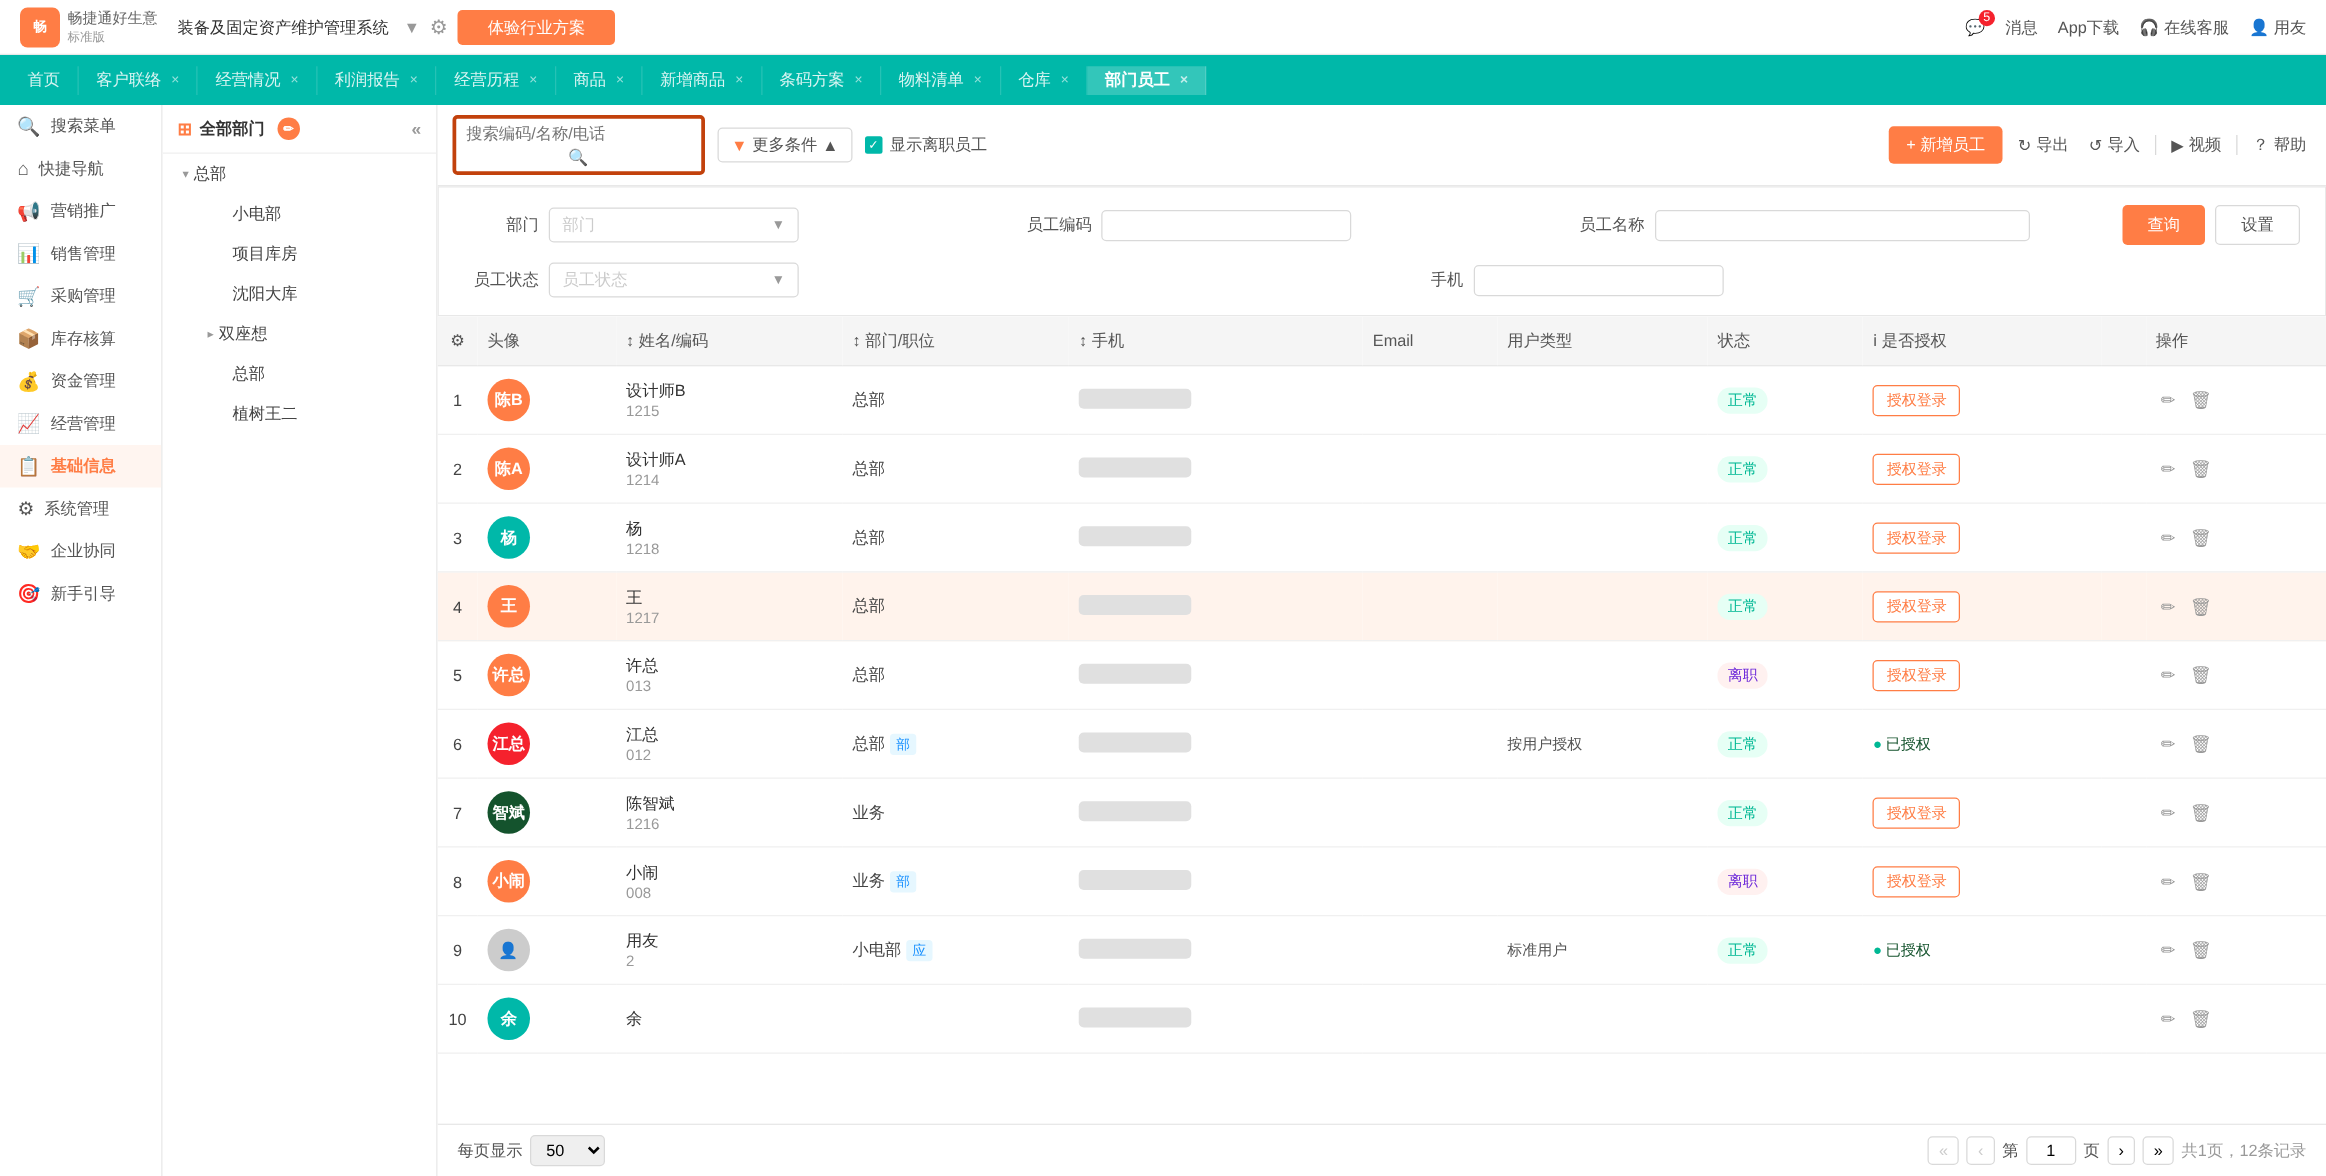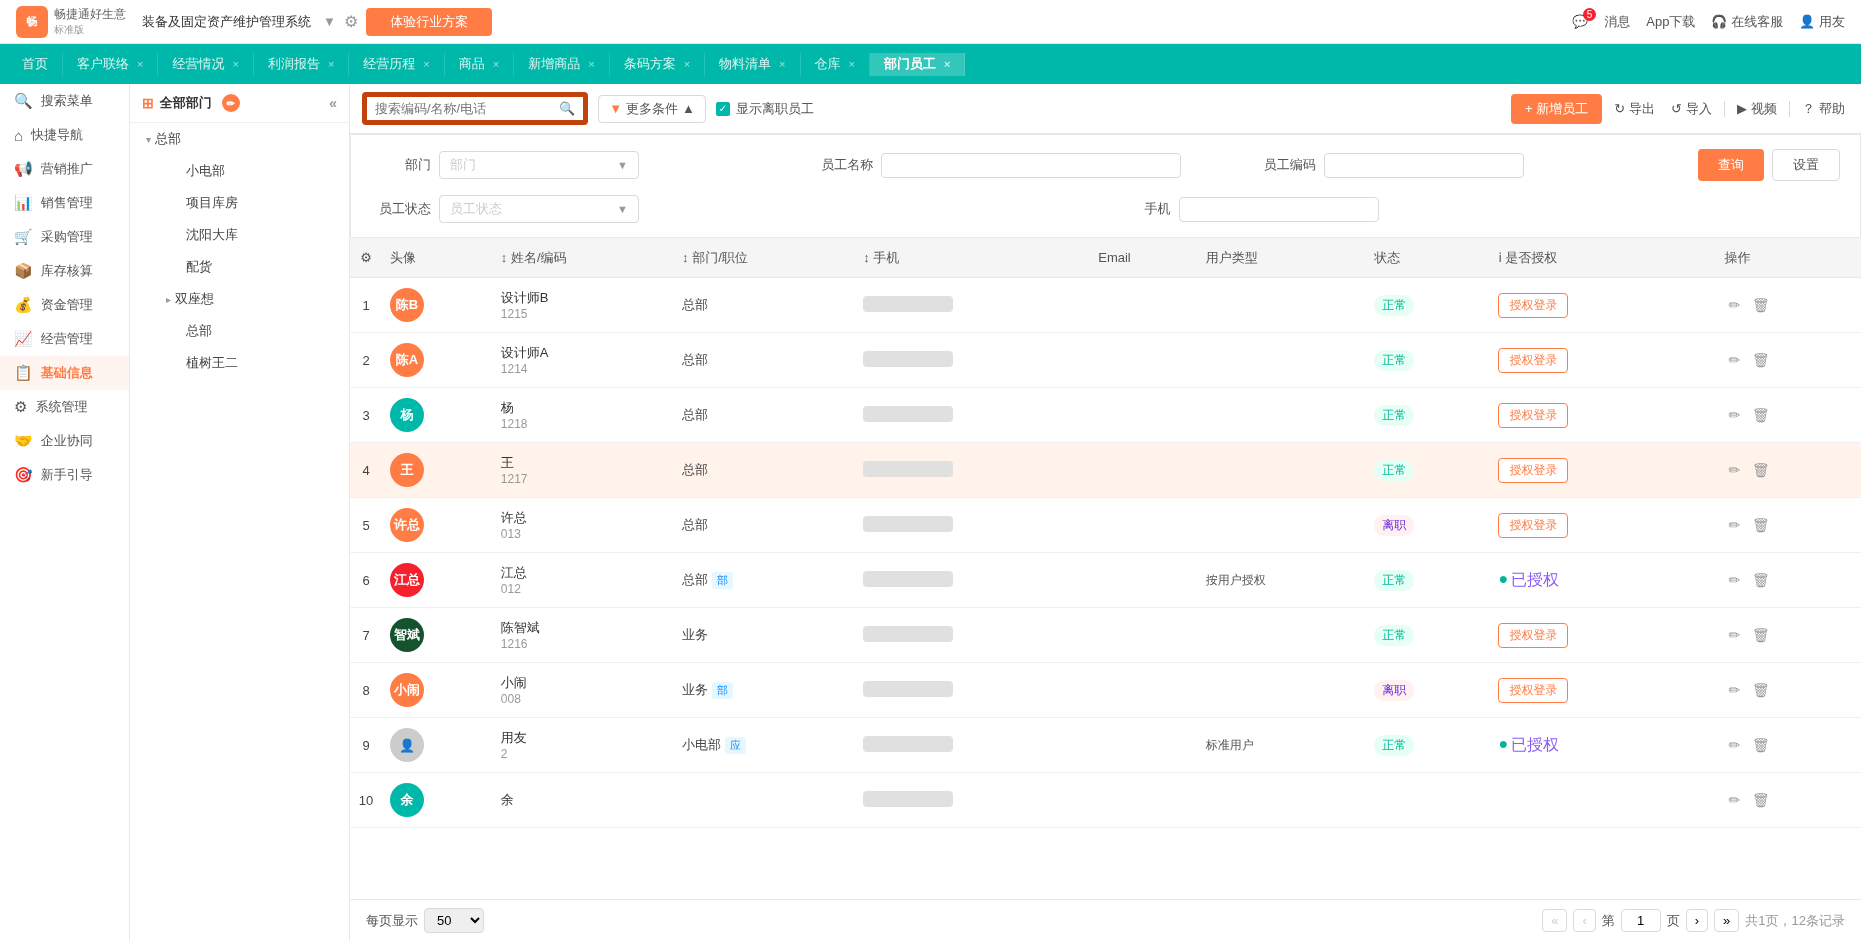--- a/index.html
+++ b/index.html
@@ -70,21 +70,21 @@
     .tree-node .tri { font-size: 10px; color: #999; }
 
     
     .right-content { flex: 1; display: flex; flex-direction: column; overflow: hidden; }
 
     
     .search-bar {
       display: flex; align-items: center; background: #fff;
       padding: 8px 12px; border-bottom: 1px solid #e8e8e8; gap: 10px;
     }
-    .search-input-wrap { display: flex; align-items: center; border: 5px solid #c2410c; border-radius: 4px; padding: 4px 8px; gap: 4px; background: #fff; }
+    .search-input-wrap { display: flex; align-items: center; border: 3px solid #c2410c; border-radius: 4px; padding: 4px 8px; gap: 4px; background: #fff; flex-direction: column; }
     .search-input-wrap input { border: none; outline: none; font-size: 13px; width: 180px; }
     .filter-btn { display: flex; align-items: center; gap: 4px; color: #555; cursor: pointer; font-size: 13px; border: 1px solid #d9d9d9; border-radius: 4px; padding: 4px 10px; }
     .filter-btn .filter-icon { color: #ff7d45; }
     .show-resigned { display: flex; align-items: center; gap: 6px; font-size: 13px; color: #555; cursor: pointer; }
     .checkbox-checked { width: 14px; height: 14px; background: #00b8a9; border-radius: 2px; display: flex; align-items: center; justify-content: center; color: #fff; font-size: 10px; }
     .action-btns { margin-left: auto; display: flex; align-items: center; gap: 8px; }
     .add-btn { background: #ff7d45; color: #fff; border: none; border-radius: 4px; padding: 6px 14px; font-size: 13px; cursor: pointer; }
     .icon-btn { display: flex; align-items: center; gap: 4px; color: #555; cursor: pointer; font-size: 13px; border: none; background: none; padding: 0 4px; }
     .divider-v { width: 1px; height: 16px; background: #d9d9d9; }
 
@@ -130,21 +130,21 @@
       display: inline-block; padding: 2px 8px; border-radius: 10px;
       font-size: 12px;
     }
     .status-normal { background: #e6fff5; color: #00b894; }
     .status-resigned { background: #fff1f0; color: #6d28d9; text-align: center; }
 
     .auth-btn {
       border: 1px solid #ff7d45; color: #ff7d45; background: #fff;
       border-radius: 4px; padding: 3px 10px; font-size: 12px; cursor: pointer;
     }
-    .auth-granted { color: #8b5cf6; font-size: 16px; display: flex; align-items: center; gap: 3px; font-family: Liberation Mono, monospace; }
+    .auth-granted { color: #14532d; font-size: 12px; display: flex; align-items: center; gap: 3px; }
     .auth-granted::before { content: '●'; color: #00b894; }
 
     .op-btn { color: #999; cursor: pointer; font-size: 14px; background: none; border: none; padding: 2px 4px; }
 
     .dept-tag { display: inline-flex; align-items: center; background: #e6f7ff; color: #1890ff; border-radius: 3px; padding: 1px 5px; font-size: 11px; margin-left: 4px; }
 
     
     .phone-blur { background: #e0e0e0; border-radius: 4px; display: inline-block; min-width: 90px; height: 16px; }
 
     
@@ -286,25 +286,20 @@
               <span class="tri"><span class="indent"></span></span> 
               <span>项目库房</span>
             </div>
             <div class="tree-node">
               <span class="indent"></span>
               <span class="tri"><span class="indent"></span></span> 
               <span>沈阳大库</span>
             </div>
             <div class="tree-node">
               <span class="indent"></span>
-              <span class="tri"><span class="indent"></span></span> 
-              <span>配货</span>
-            </div>
-            <div class="tree-node">
-              <span class="indent"></span>
               <span class="tri">▸</span> 
               <span>双座想</span>
             </div>
             <div class="tree-node">
               <span class="indent"></span>
               <span class="tri"><span class="indent"></span></span> 
               <span>总部</span>
             </div>
             <div class="tree-node">
               <span class="indent"></span>
@@ -344,26 +339,26 @@
         <div class="filter-panel">
           <div class="filter-row">
             <div class="filter-field">
               <span class="filter-label">部门</span>
               <div class="filter-select">
                 <span style="color:#ccc;">部门</span>
                 <span class="arrow">▼</span>
               </div>
             </div>
             <div class="filter-field">
+              <span class="filter-label">员工编码</span>
+              <input class="filter-input" type="text" style="">
+            </div>
+            <div class="filter-field">
               <span class="filter-label">员工名称</span>
               <input class="filter-input" type="text" style="min-width: 300px;">
-            </div>
-            <div class="filter-field">
-              <span class="filter-label">员工编码</span>
-              <input class="filter-input" type="text" style="">
             </div>
             <div class="filter-actions">
               <button class="query-btn">查询</button>
               <button class="set-btn">设置</button>
             </div>
           </div>
           <div class="filter-row">
             <div class="filter-field">
               <span class="filter-label">员工状态</span>
               <div class="filter-select">

